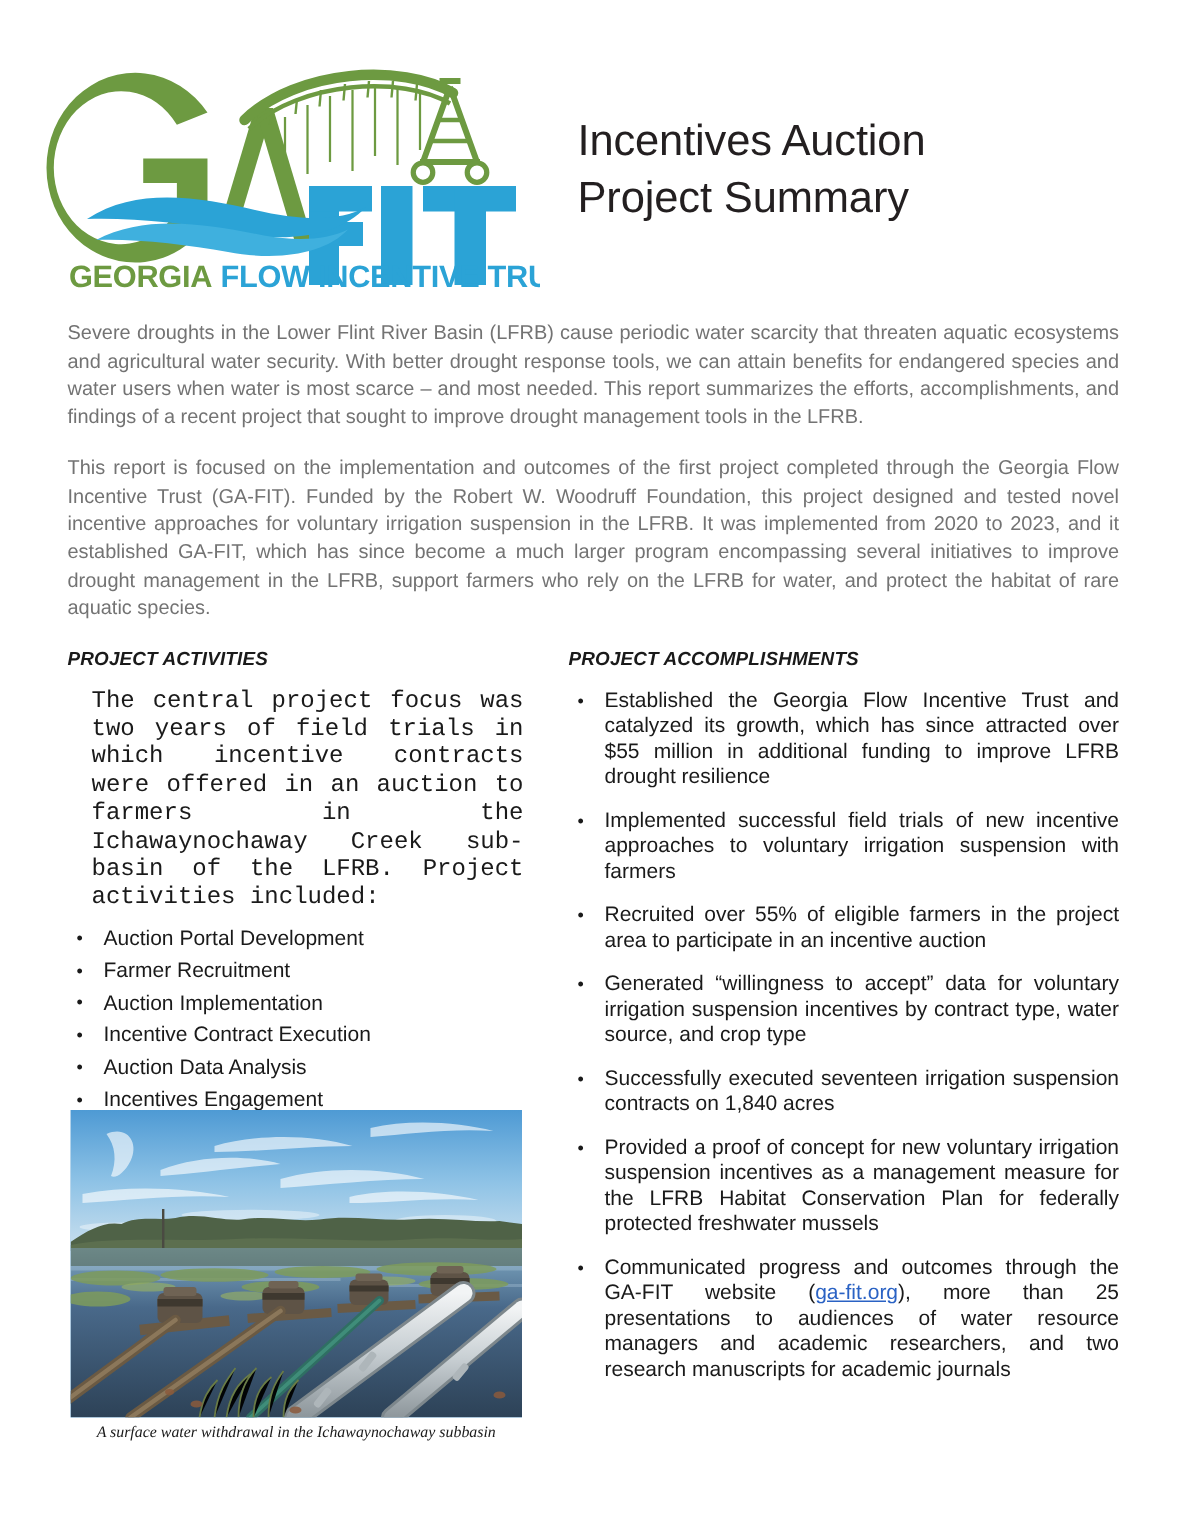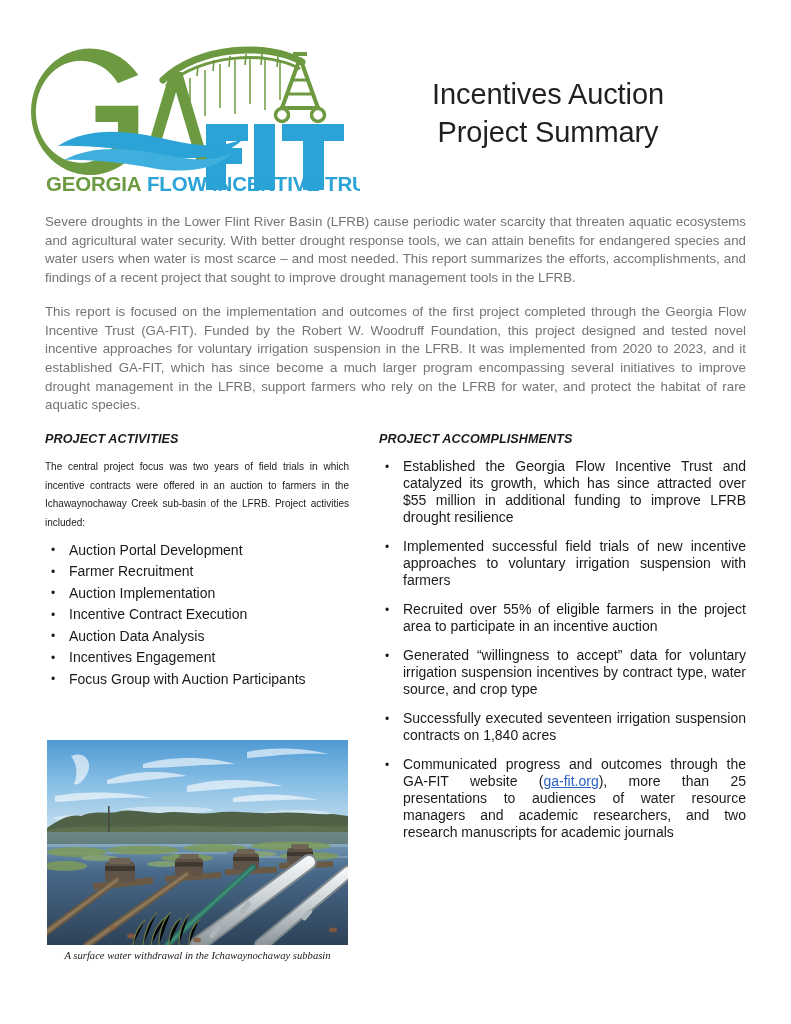--- a/index.html
+++ b/index.html
@@ -28,24 +28,24 @@
     position: absolute;
     left: 30px;
     top: 28px;
     width: 330px;
     height: 170px;
   }
   .logo-svg { display: block; width: 330px; height: 170px; }
 
   .title-block {
     position: absolute;
-    left: 363px;
+    left: 385px;
     top: 75px;
     width: 370px;
-    text-align: center;
+    text-align: left;
   }
   .title-line {
     font-size: 29px;
     line-height: 38px;
     font-weight: 400;
     color: #231f20;
     letter-spacing: -0.1px;
     white-space: nowrap;
   }
 
@@ -89,25 +89,26 @@
     font-size: 12.6px;
     font-weight: bold;
     font-style: italic;
     letter-spacing: 0.1px;
     color: #1a1a1a;
     margin: 0 0 11px 0;
     line-height: 15px;
   }
 
   .col-left .lead {
-    margin: 0 0 9px 0;
-    font-size: 10px;
+    margin: 0 0 9px 16px;
+    font-size: 16px;
     line-height: 18.7px;
     text-align: justify;
     text-justify: inter-word;
+    font-family: Liberation Mono, monospace;
   }
 
   ul.bullets {
     list-style: none;
     margin: 0;
     padding: 0;
   }
   ul.bullets > li {
     position: relative;
     padding-left: 24px;
@@ -408,17 +409,18 @@
 
   <div class="col-right">
     <div class="sec-head">PROJECT ACCOMPLISHMENTS</div>
 
     <ul class="bullets">
       <li>Established the Georgia Flow Incentive Trust and catalyzed its growth, which has since attracted over $55 million in additional funding to improve LFRB drought resilience</li>
       <li>Implemented successful field trials of new incentive approaches to voluntary irrigation suspension with farmers</li>
       <li>Recruited over 55% of eligible farmers in the project area to participate in an incentive auction</li>
       <li>Generated “willingness to accept” data for voluntary irrigation suspension incentives by contract type, water source, and crop type</li>
       <li>Successfully executed seventeen irrigation suspension contracts on 1,840 acres</li>
+      <li>Provided a proof of concept for new voluntary irrigation suspension incentives as a management measure for the LFRB Habitat Conservation Plan for federally protected freshwater mussels</li>
       <li><span>Communicated progress and outcomes through the GA-FIT website (</span><a class="weblink" href="#">ga-fit.org</a><span>), more than 25 presentations to audiences of water resource managers and academic researchers, and two research manuscripts for academic journals</span></li>
 
     </ul>
   </div>
 </div>
 
 </body></html>

